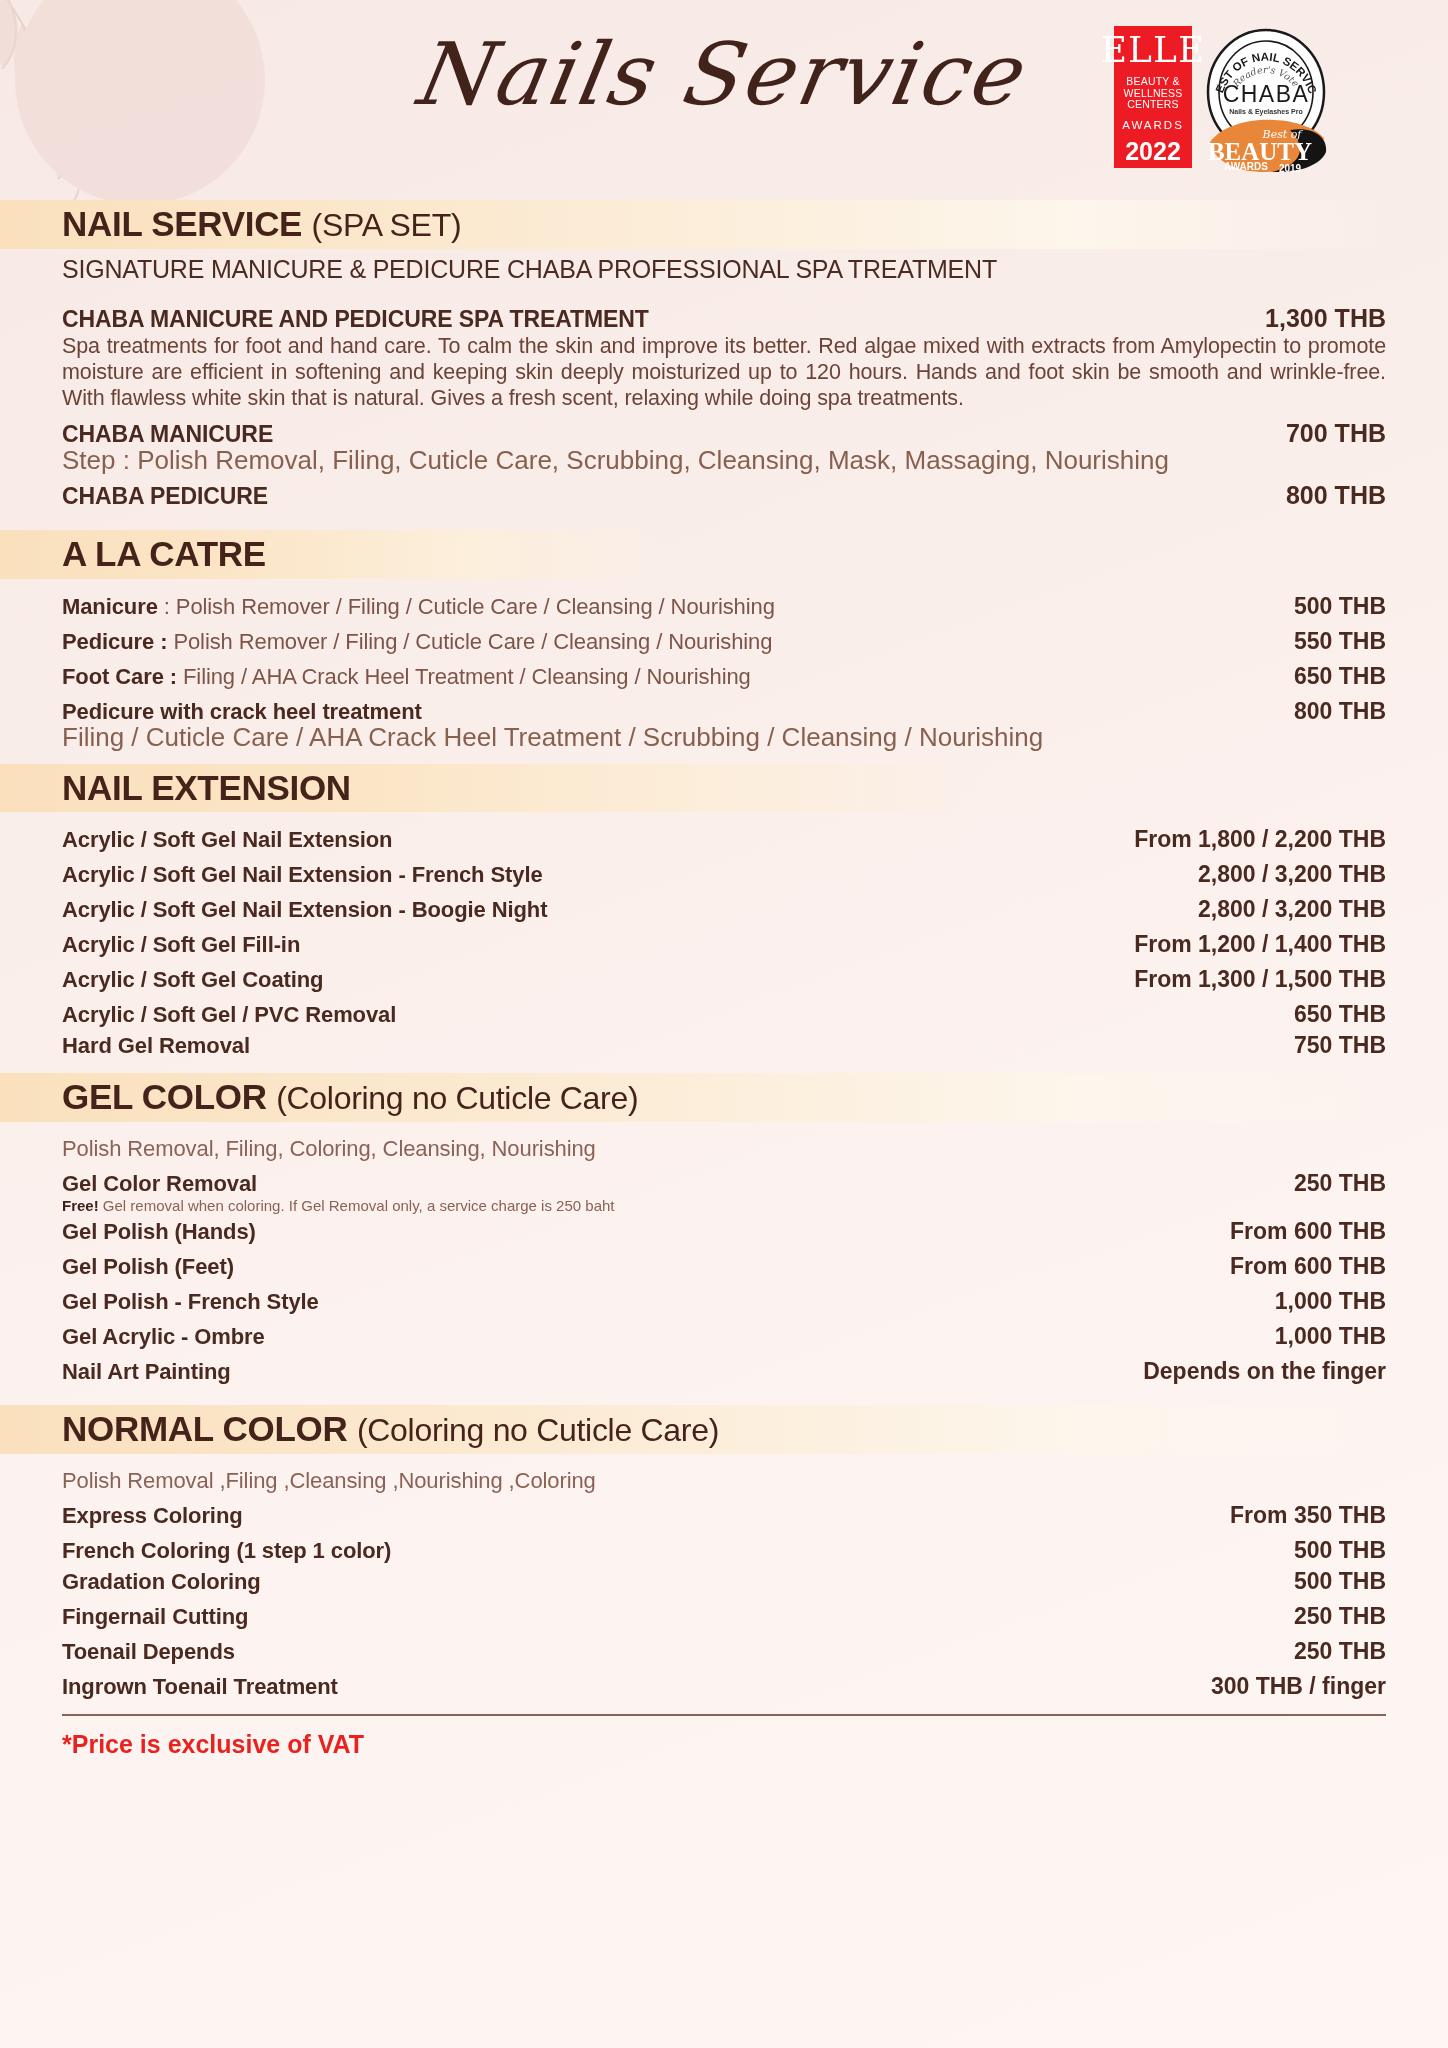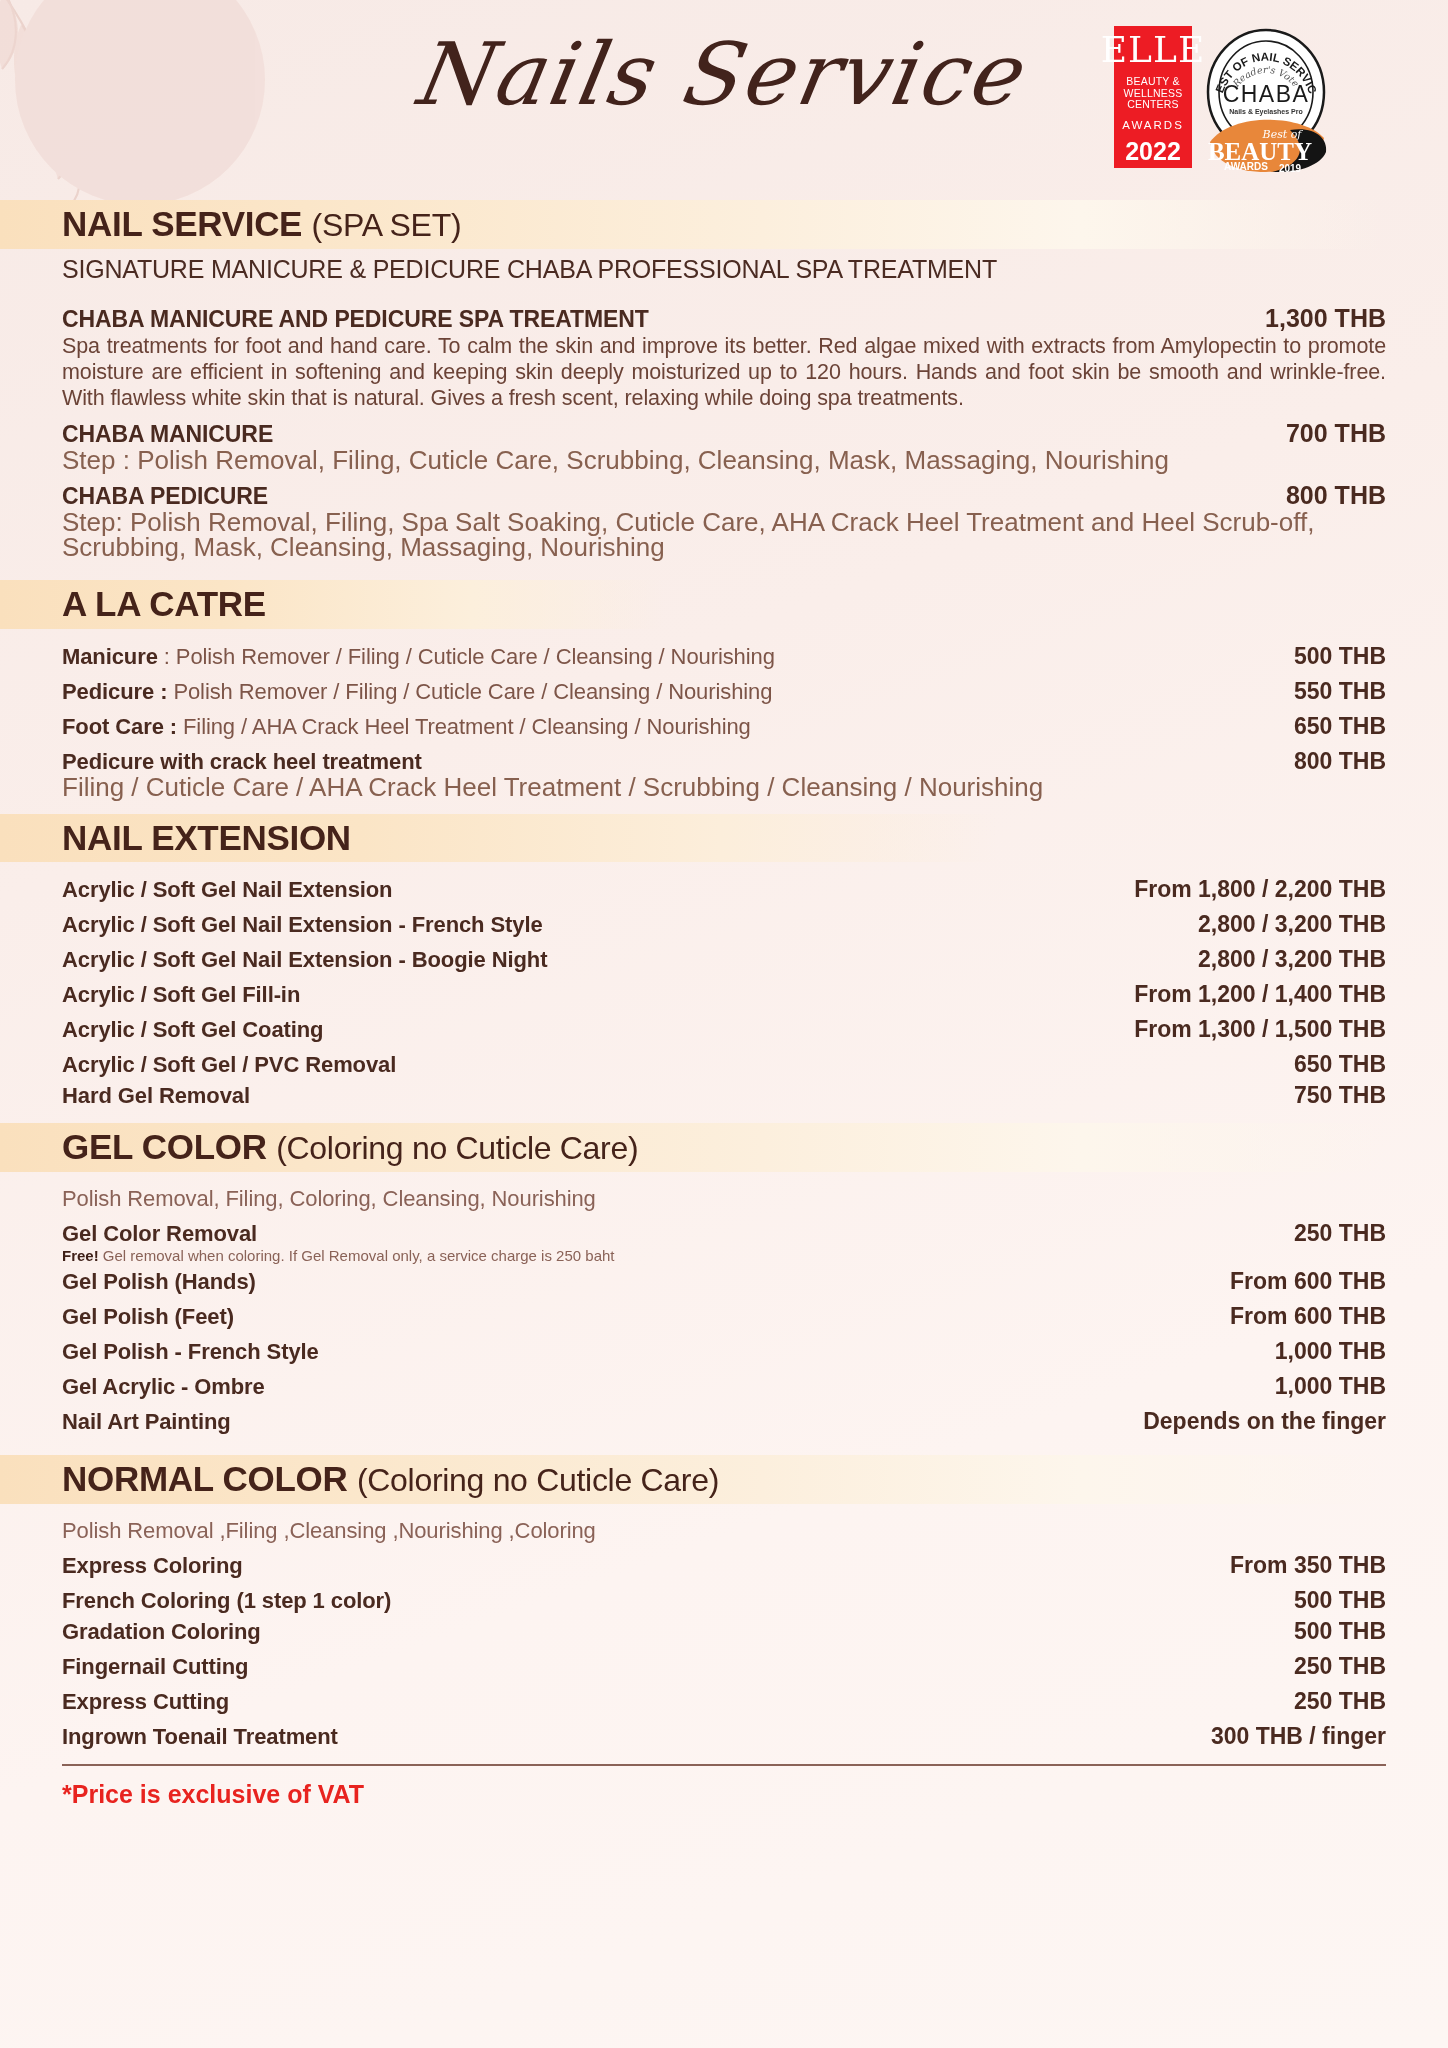--- a/index.html
+++ b/index.html
@@ -317,21 +317,20 @@
       <span class="price">700 THB</span>
     </div>
     <div class="substep">Step : Polish Removal, Filing, Cuticle Care, Scrubbing, Cleansing, Mask, Massaging, Nourishing</div>
 
     <div class="spacer-8"></div>
 
     <div class="row big">
       <span class="name">CHABA PEDICURE</span>
       <span class="price">800 THB</span>
     </div>
-    <div class="substep">Step: Polish Removal, Filing, Spa Salt Soaking, Cuticle Care, AHA Crack Heel Treatment and Heel Scrub-off, Scrubbing, Mask, Cleansing, Massaging, Nourishing</div>
 
     <div class="spacer-20"></div>
 
     <div class="band narrow">
       <h2 class="section-title">
         <span>A LA CATRE</span>
       </h2>
     </div>
 
     <div class="spacer-14"></div>
@@ -479,21 +478,21 @@
     </div>
     <div class="row" style="margin-bottom:8px">
       <span class="name">Gradation Coloring</span>
       <span class="price">500 THB</span>
     </div>
     <div class="row" style="margin-bottom:8px">
       <span class="name">Fingernail Cutting</span>
       <span class="price">250 THB</span>
     </div>
     <div class="row" style="margin-bottom:8px">
-      <span class="name">Express Cutting</span>
+      <span class="name">Toenail Depends</span>
       <span class="price">250 THB</span>
     </div>
     <div class="row">
       <span class="name">Ingrown Toenail Treatment</span>
       <span class="price">300 THB / finger</span>
     </div>
 
     <div class="divider"></div>
 
     <div class="vat">*Price is exclusive of VAT</div>

